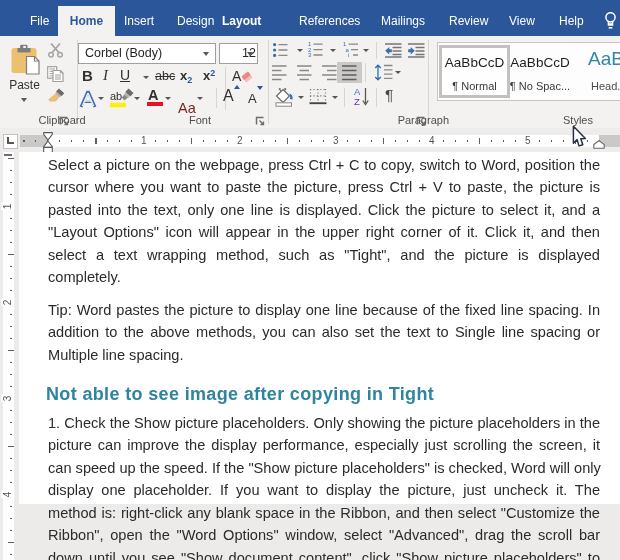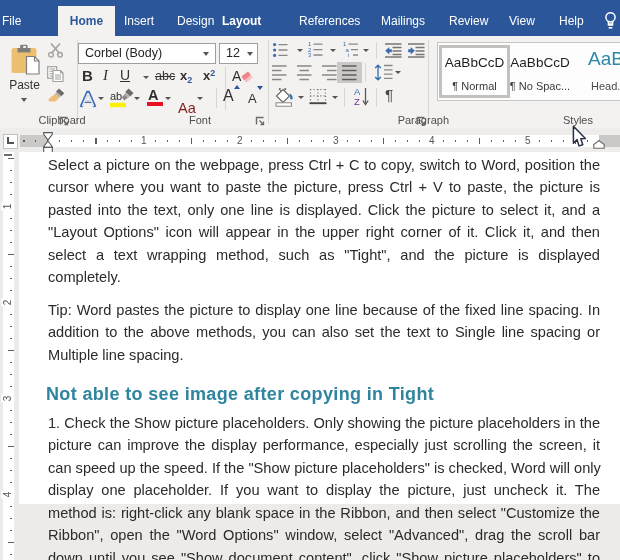--- a/index.html
+++ b/index.html
@@ -25,21 +25,21 @@
 #vruler { position:absolute; left:3px; top:0; width:11px; height:408px; background:#fff; }
 #page { position:absolute; left:19px; top:0; width:601px; height:352px; background:#fff; }
 .pline { text-align:justify; text-align-last:justify; height:22.6px; line-height:22.6px; white-space:nowrap; }
 .plast { text-align:left; text-align-last:left; }
 .para { position:absolute; left:29px; width:552px; font-size:14.6px; color:#2b2b2b; }
 h2.doch { position:absolute; left:29px; font-size:18px; font-weight:bold; letter-spacing:0.35px; color:#2f849e; font-family:"Liberation Sans",sans-serif; }
 </style>
 </head>
 <body>
 <div id="tabbar">
-  <div class="tab" style="left:2px;">File</div>
+  <div class="tab" style="left:30px;">File</div>
   <div id="hometab">Home</div>
   <div class="tab" style="left:124px;">Insert</div>
   <div class="tab" style="left:177px;">Design</div>
   <div class="tab" style="left:222px;font-weight:bold;">Layout</div>
   <div class="tab" style="left:299px;">References</div>
   <div class="tab" style="left:381px;">Mailings</div>
   <div class="tab" style="left:449px;">Review</div>
   <div class="tab" style="left:509px;">View</div>
   <div class="tab" style="left:559px;">Help</div>
   <svg class="abs" style="left:604px;top:12px" width="14" height="18" viewBox="0 0 14 18">
@@ -99,21 +99,21 @@
 
   <svg class="abs" style="left:47px;top:52px" width="18" height="14" viewBox="0 0 18 14">
     <path d="M12 0.5 L17.3 5.3 L14.3 8.2 L9 3.4 Z" fill="#6d6b69"></path>
     <path d="M9.6 4 L14 8 L12.4 9.6 L8 5.6 Z" fill="#b2b0ae"></path>
     <path d="M8.2 5.8 L12.2 9.5 L8.8 13.4 H2.6 L1.2 11.6 Z" fill="#ecbe7a"></path>
   </svg>
 
   <div class="abs" style="left:78px;top:7px;width:138px;height:21px;background:#fff;border:1px solid #a19f9d;font-size:12.5px;color:#252423;line-height:19px;padding-left:6px;">Corbel (Body)
     <div class="abs" style="right:6px;top:8px;width:0;height:0;border-left:3.5px solid transparent;border-right:3.5px solid transparent;border-top:4px solid #555;"></div>
   </div>
-  <div class="abs" style="left:219px;top:7px;width:39px;height:21px;background:#fff;border:1px solid #a19f9d;font-size:12.5px;color:#252423;line-height:19px;padding-left:6px;">12
+  <div class="abs" style="left:219px;top:7px;width:39px;height:21px;background:#fff;border:1px solid #a19f9d;font-size:12.5px;color:#252423;line-height:19px;padding-left:22px;">12
     <div class="abs" style="right:4px;top:8px;width:0;height:0;border-left:3.5px solid transparent;border-right:3.5px solid transparent;border-top:4px solid #555;"></div>
   </div>
 
   <div class="abs" style="left:82px;top:31px;font-size:15px;font-weight:bold;color:#323130;">B</div>
   <div class="abs" style="left:103px;top:31px;font-size:15px;font-style:italic;font-family:'Liberation Serif',serif;color:#323130;">I</div>
   <div class="abs" style="left:120px;top:31px;font-size:14px;text-decoration:underline;color:#323130;">U</div>
   <div class="abs" style="left:143px;top:40px;width:0;height:0;border-left:3px solid transparent;border-right:3px solid transparent;border-top:3.5px solid #555;"></div>
   <div class="abs" style="left:155px;top:33px;font-size:12.5px;text-decoration:line-through;color:#323130;">abc</div>
   <div class="abs" style="left:180px;top:32px;font-size:13px;font-weight:bold;color:#323130;">x<span style="font-size:9px;color:#2b579a;vertical-align:-3px;">2</span></div>
   <div class="abs" style="left:203px;top:32px;font-size:13px;font-weight:bold;color:#323130;">x<span style="font-size:9px;color:#2b579a;vertical-align:4px;">2</span></div>

